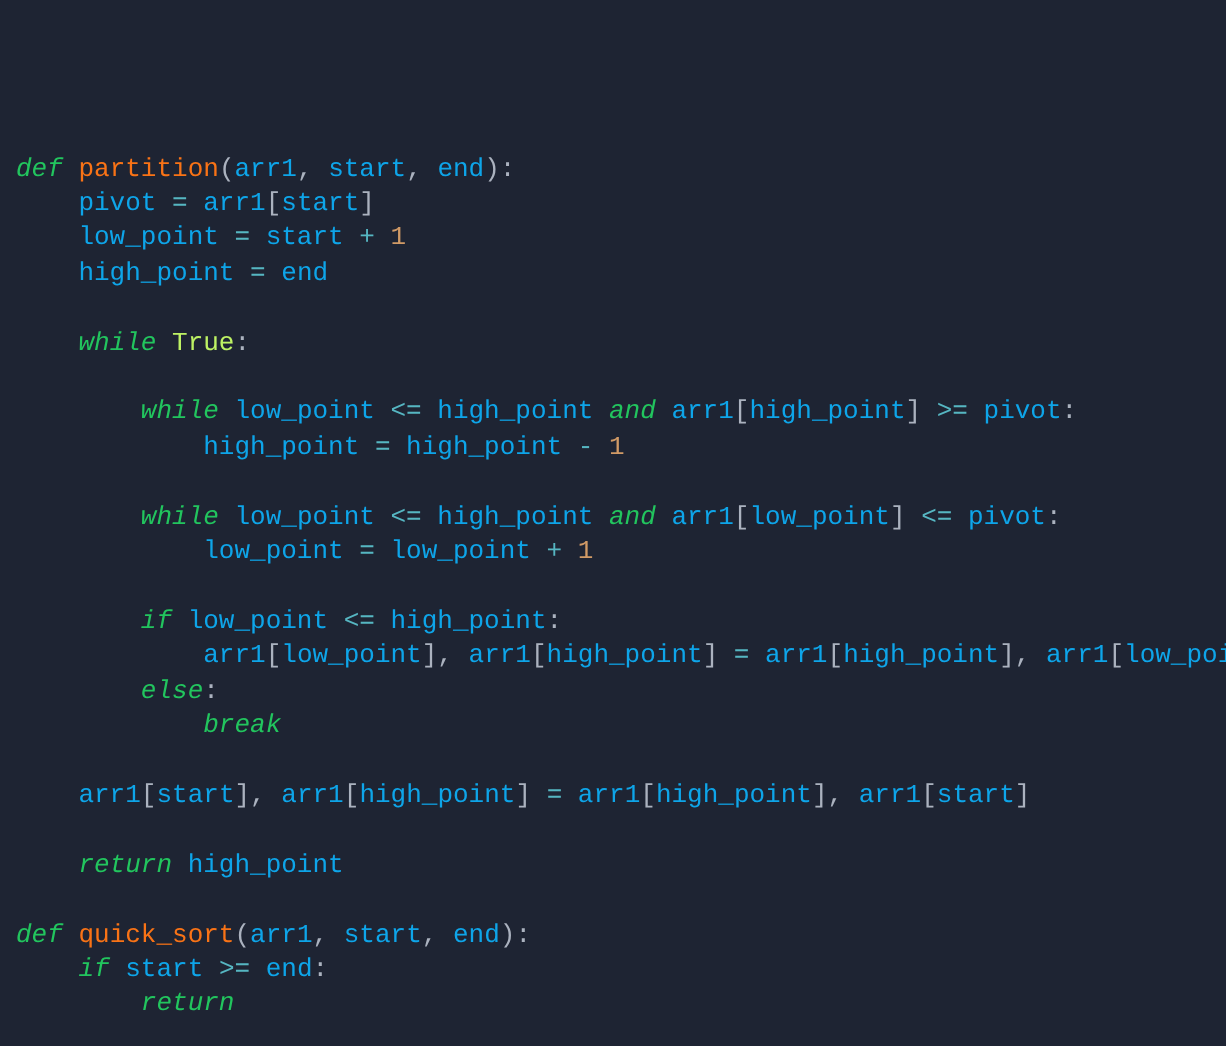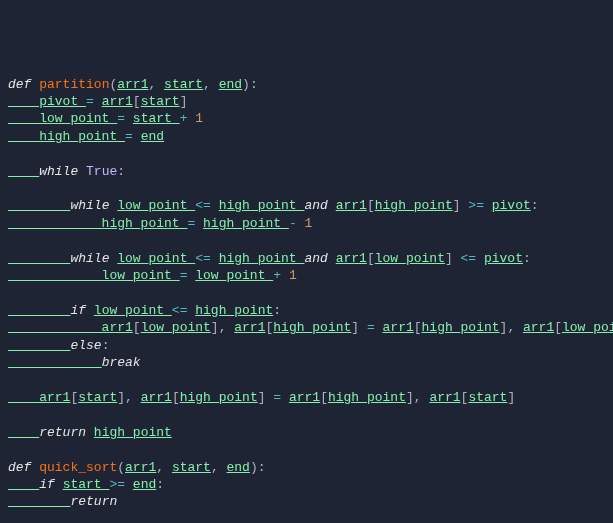--- a/index.html
+++ b/index.html
@@ -8,26 +8,26 @@
     color: #dcdfe4;
     font-family: Consolas, "Courier New", monospace;
     font-size: 13px;
     line-height: 1.34;
     padding: 6px 8px;
     width: 613px;
     height: 523px;
     overflow: hidden;
     white-space: pre;
   }
-  .kw  { color: #e5e5e5; font-style: italic; font-family: Liberation Mono, monospace; }   
+  .kw  { color: #22c55e; font-style: italic; font-family: Liberation Mono, monospace; }   
   .fn  { color: #f97316; }                        
-  .bool{ color: #c4b5fd; }                        
+  .bool{ color: #bef264; }                        
   .num { color: #d19a66; }                        
   .op  { color: #56b6c2; }                        
-  .id  { color: #86efac; text-decoration: underline; }                        
+  .id  { color: #0ea5e9; }                        
   .pn  { color: #abb2bf; }                        
   .code-root { display:block; }
 </style>
 </head>
 <body>
 
 
 
 <div class="code-root" id="code-root"><div><span class="kw">def </span><span class="fn">partition</span><span class="pn">(</span><span class="id">arr1</span><span class="pn">, </span><span class="id">start</span><span class="pn">, </span><span class="id">end</span><span class="pn">):</span></div><div><span class="id">    pivot </span><span class="op">= </span><span class="id">arr1</span><span class="pn">[</span><span class="id">start</span><span class="pn">]</span></div><div><span class="id">    low_point </span><span class="op">= </span><span class="id">start </span><span class="op">+ </span><span class="num">1</span></div><div><span class="id">    high_point </span><span class="op">= </span><span class="id">end</span></div><div>&nbsp;</div><div><span class="id">    </span><span class="kw">while </span><span class="bool">True</span><span class="pn">:</span></div><div>&nbsp;</div><div><span class="id">        </span><span class="kw">while </span><span class="id">low_point </span><span class="op">&lt;= </span><span class="id">high_point </span><span class="kw">and </span><span class="id">arr1</span><span class="pn">[</span><span class="id">high_point</span><span class="pn">] </span><span class="op">&gt;= </span><span class="id">pivot</span><span class="pn">:</span></div><div><span class="id">            high_point </span><span class="op">= </span><span class="id">high_point </span><span class="op">- </span><span class="num">1</span></div><div>&nbsp;</div><div><span class="id">        </span><span class="kw">while </span><span class="id">low_point </span><span class="op">&lt;= </span><span class="id">high_point </span><span class="kw">and </span><span class="id">arr1</span><span class="pn">[</span><span class="id">low_point</span><span class="pn">] </span><span class="op">&lt;= </span><span class="id">pivot</span><span class="pn">:</span></div><div><span class="id">            low_point </span><span class="op">= </span><span class="id">low_point </span><span class="op">+ </span><span class="num">1</span></div><div>&nbsp;</div><div><span class="id">        </span><span class="kw">if </span><span class="id">low_point </span><span class="op">&lt;= </span><span class="id">high_point</span><span class="pn">:</span></div><div><span class="id">            arr1</span><span class="pn">[</span><span class="id">low_point</span><span class="pn">], </span><span class="id">arr1</span><span class="pn">[</span><span class="id">high_point</span><span class="pn">] </span><span class="op">= </span><span class="id">arr1</span><span class="pn">[</span><span class="id">high_point</span><span class="pn">], </span><span class="id">arr1</span><span class="pn">[</span><span class="id">low_point</span></div><div><span class="id">        </span><span class="kw">else</span><span class="pn">:</span></div><div><span class="id">            </span><span class="kw">break</span></div><div>&nbsp;</div><div><span class="id">    arr1</span><span class="pn">[</span><span class="id">start</span><span class="pn">], </span><span class="id">arr1</span><span class="pn">[</span><span class="id">high_point</span><span class="pn">] </span><span class="op">= </span><span class="id">arr1</span><span class="pn">[</span><span class="id">high_point</span><span class="pn">], </span><span class="id">arr1</span><span class="pn">[</span><span class="id">start</span><span class="pn">]</span></div><div>&nbsp;</div><div><span class="id">    </span><span class="kw">return </span><span class="id">high_point</span></div><div>&nbsp;</div><div><span class="kw">def </span><span class="fn">quick_sort</span><span class="pn">(</span><span class="id">arr1</span><span class="pn">, </span><span class="id">start</span><span class="pn">, </span><span class="id">end</span><span class="pn">):</span></div><div><span class="id">    </span><span class="kw">if </span><span class="id">start </span><span class="op">&gt;= </span><span class="id">end</span><span class="pn">:</span></div><div><span class="id">        </span><span class="kw">return</span></div><div>&nbsp;</div></div>
 

